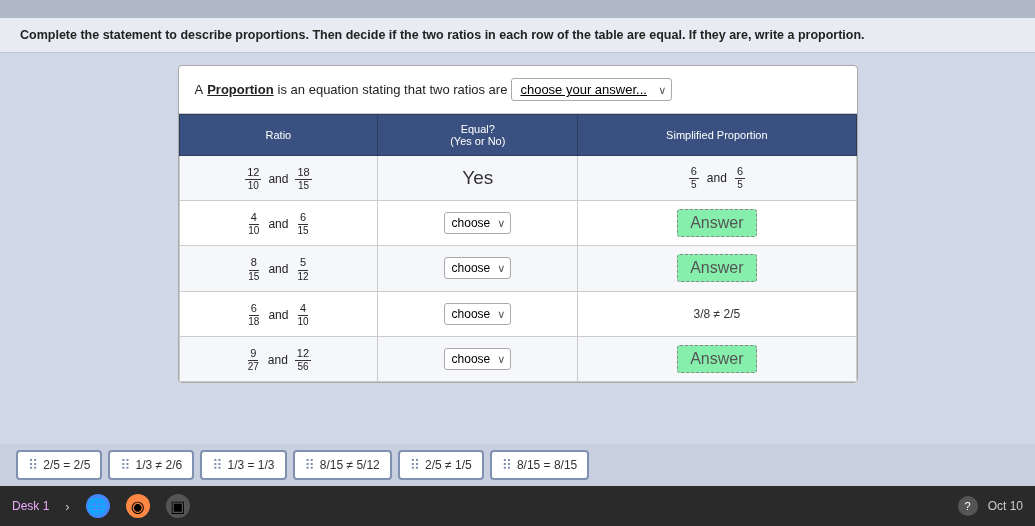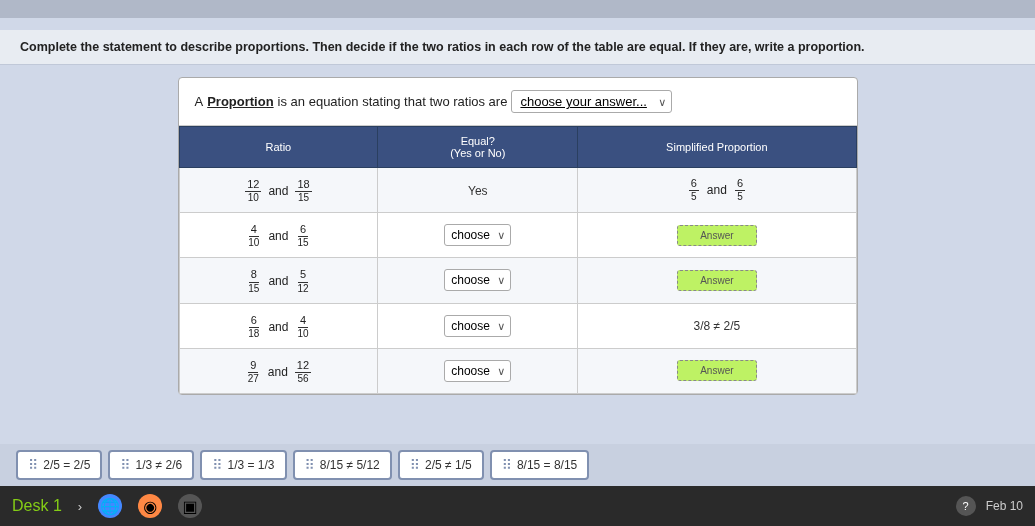--- a/index.html
+++ b/index.html
@@ -19,21 +19,20 @@
       width: 100%;
     }
 
     .instruction {
       background: #e8ecf2;
       padding: 10px 20px;
       font-size: 12.5px;
       font-weight: bold;
       color: #222;
       border-bottom: 1px solid #c0c8d8;
-      margin-top: 12px;
     }
 
     .main-content {
       padding: 12px 20px;
       background: #d0d8e8;
     }
 
     .proportion-card {
       background: white;
       border: 1px solid #aaa;
@@ -140,23 +139,23 @@
 
     .ratio-pair {
       display: inline-flex;
       align-items: center;
       gap: 4px;
     }
 
     .answer-box {
       border: 1px dashed #888;
       border-radius: 3px;
-      background: #bef264;
+      background: #86efac;
       padding: 4px 12px;
-      font-size: 10px;
+      font-size: 16px;
       color: #555;
       display: inline-block;
       min-width: 80px;
     }
 
     .simplified-text {
       font-size: 12px;
       color: #333;
     }
 
@@ -168,20 +167,21 @@
     }
 
     .row-choose select {
       border: 1px solid #aaa;
       border-radius: 3px;
       padding: 3px 20px 3px 6px;
       font-size: 12px;
       appearance: none;
       background: white;
       cursor: pointer;
+      text-align: right;
     }
 
     .bottom-options {
       position: absolute;
       bottom: 40px;
       left: 0;
       right: 0;
       display: flex;
       gap: 6px;
       padding: 6px 16px;
@@ -254,21 +254,21 @@
       color: white;
       display: flex;
       align-items: center;
       justify-content: center;
       font-size: 11px;
       cursor: pointer;
     }
 
     .yes-text {
       color: #333;
-      font-size: 12px;
+      font-size: 19px;
     }
   </style>
 </head>
 <body>
 
 <div class="top-bar"></div>
 
 <div class="instruction">
   <span>Complete the statement to describe proportions. Then decide if the two ratios in each row of the table are equal. If they are, write a proportion.</span>
 </div>
@@ -415,22 +415,22 @@
       <span class="drag-icon">⠿</span>
       <span>2/5 ≠ 1/5</span>
     </div>
     <div class="option-tile">
       <span class="drag-icon">⠿</span>
       <span>8/15 = 8/15</span>
     </div>
   </div>
 
 <div class="taskbar">
-  <span style="color:#84cc16; font-size:16px;">Desk 1</span>
+  <span style="color:#f0abfc; font-size:12px;">Desk 1</span>
   <span style="color:#ccc;">›</span>
   <div class="taskbar-icon blue">🌐</div>
   <div class="taskbar-icon orange">◉</div>
   <div class="taskbar-icon gray">▣</div>
   <div class="taskbar-right">
     <div class="help-circle">?</div>
-    <span>Feb 10</span>
+    <span>Oct 10</span>
   </div>
 </div>
 
 </body></html>

